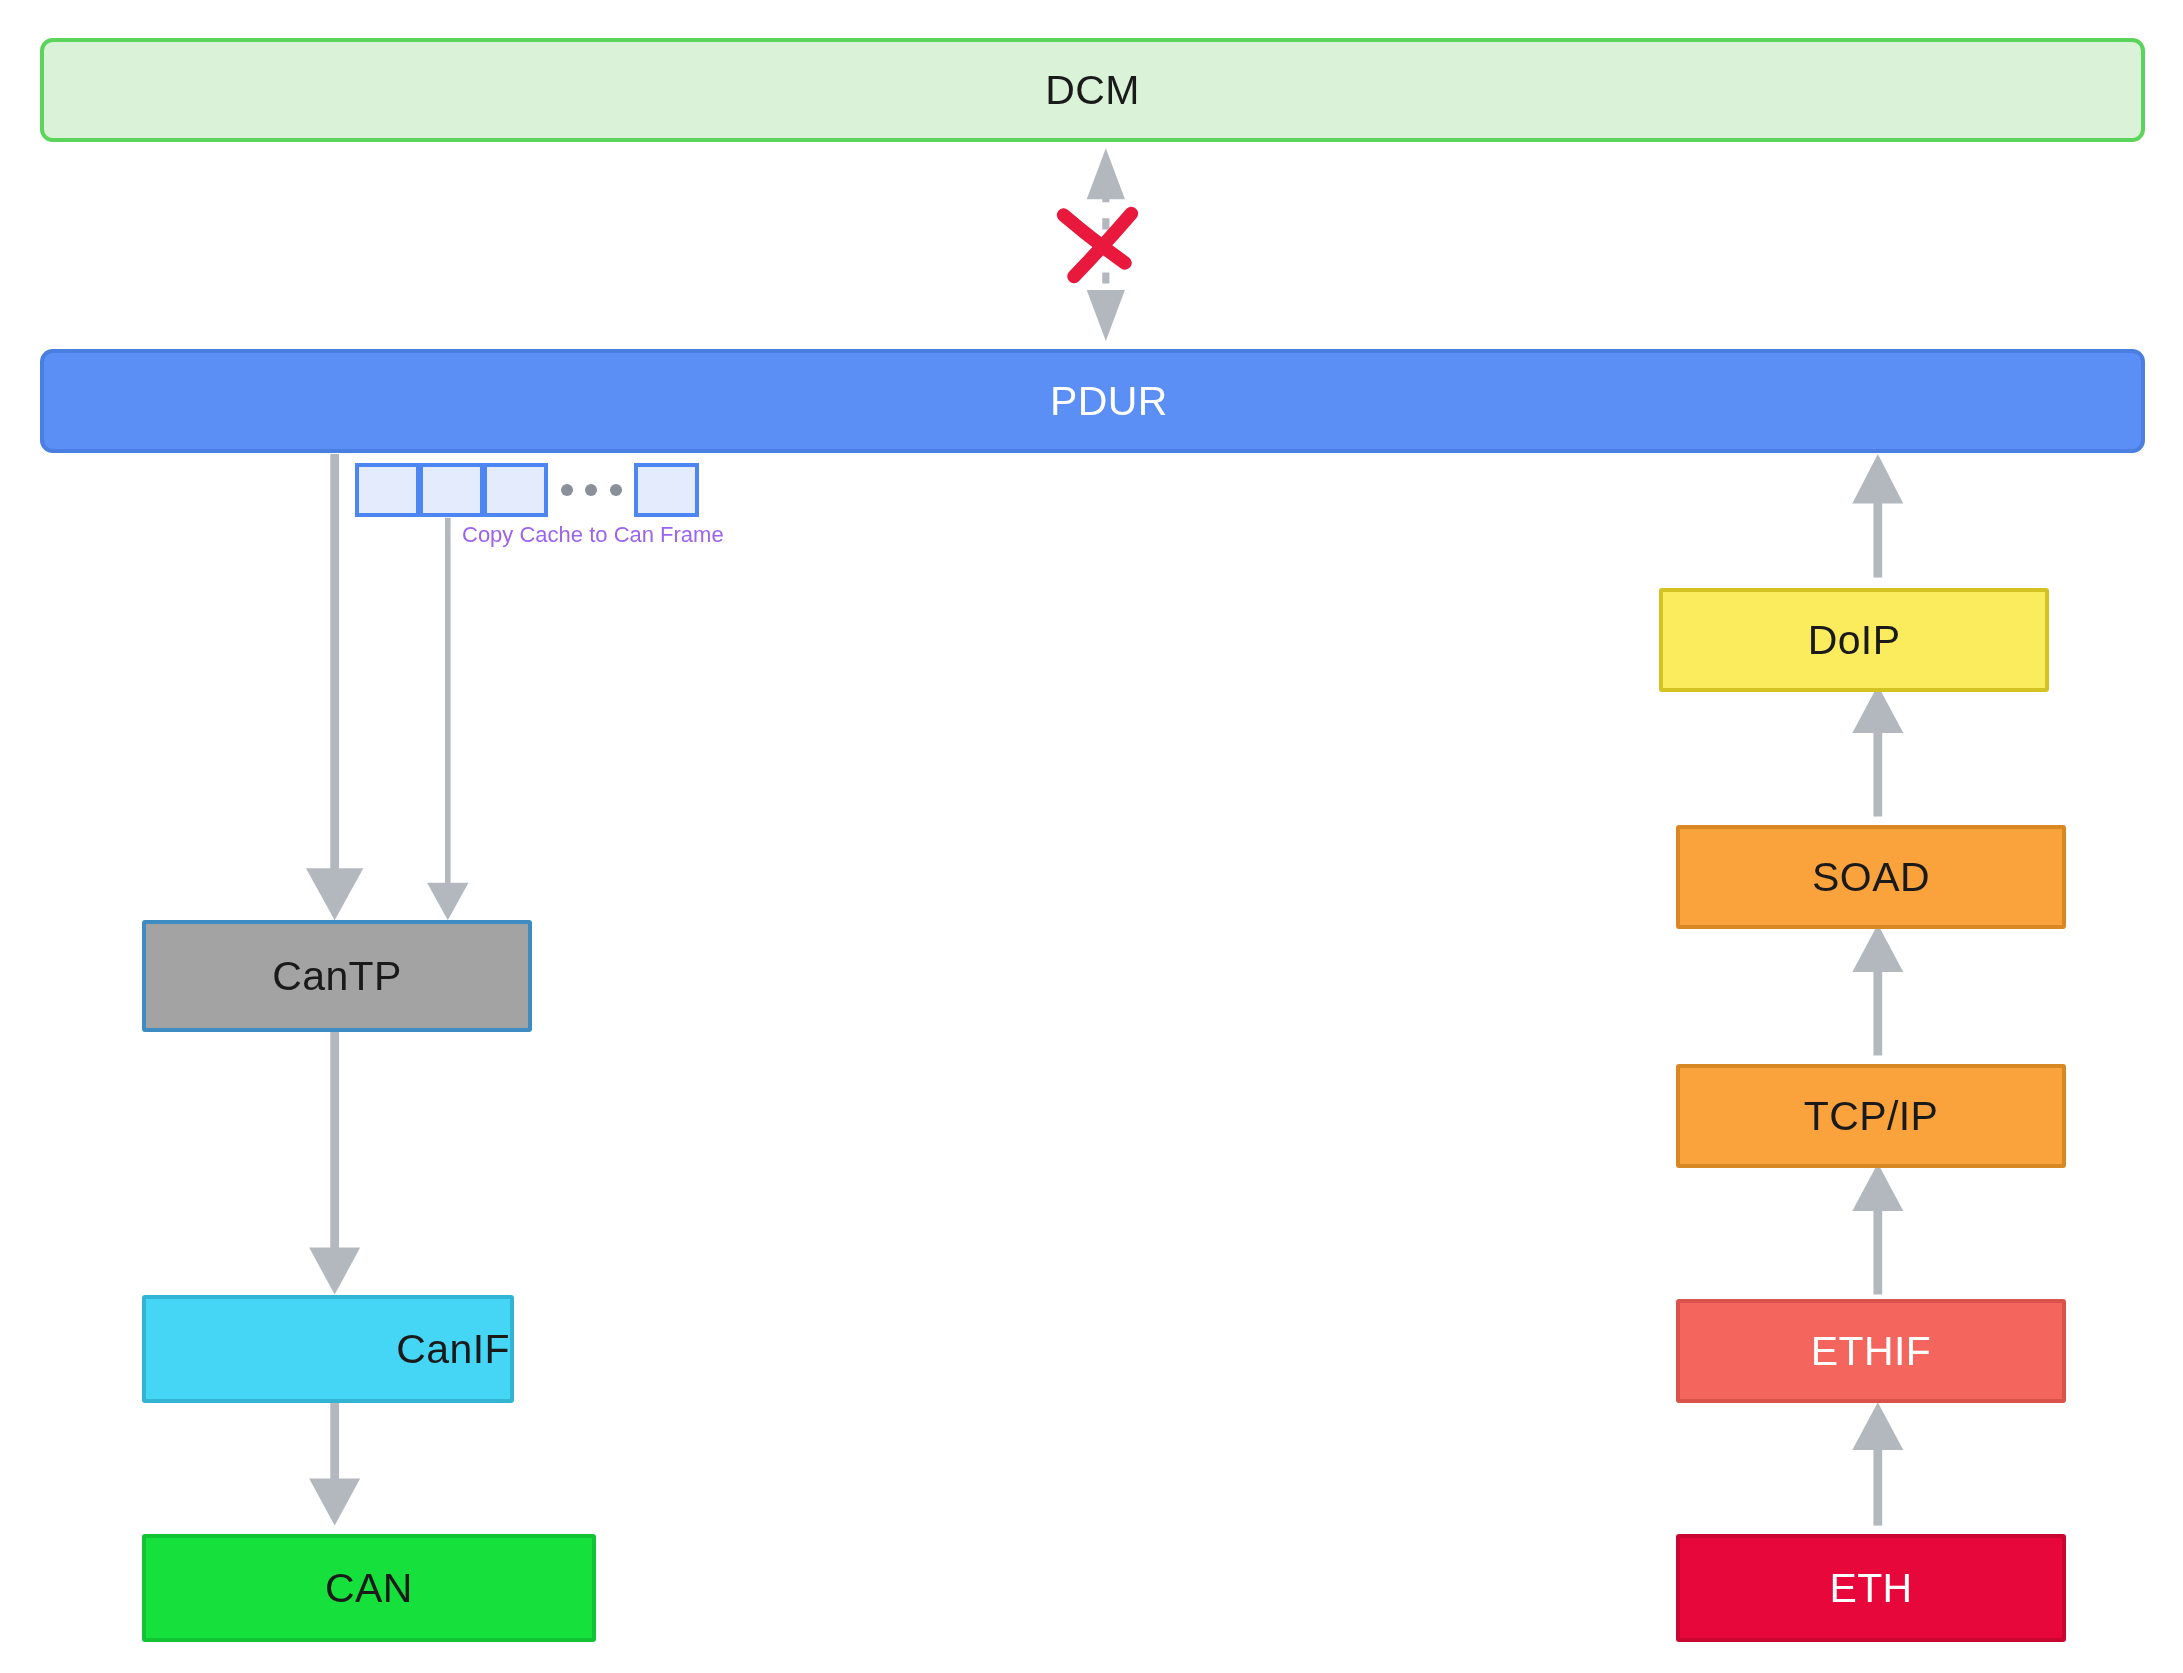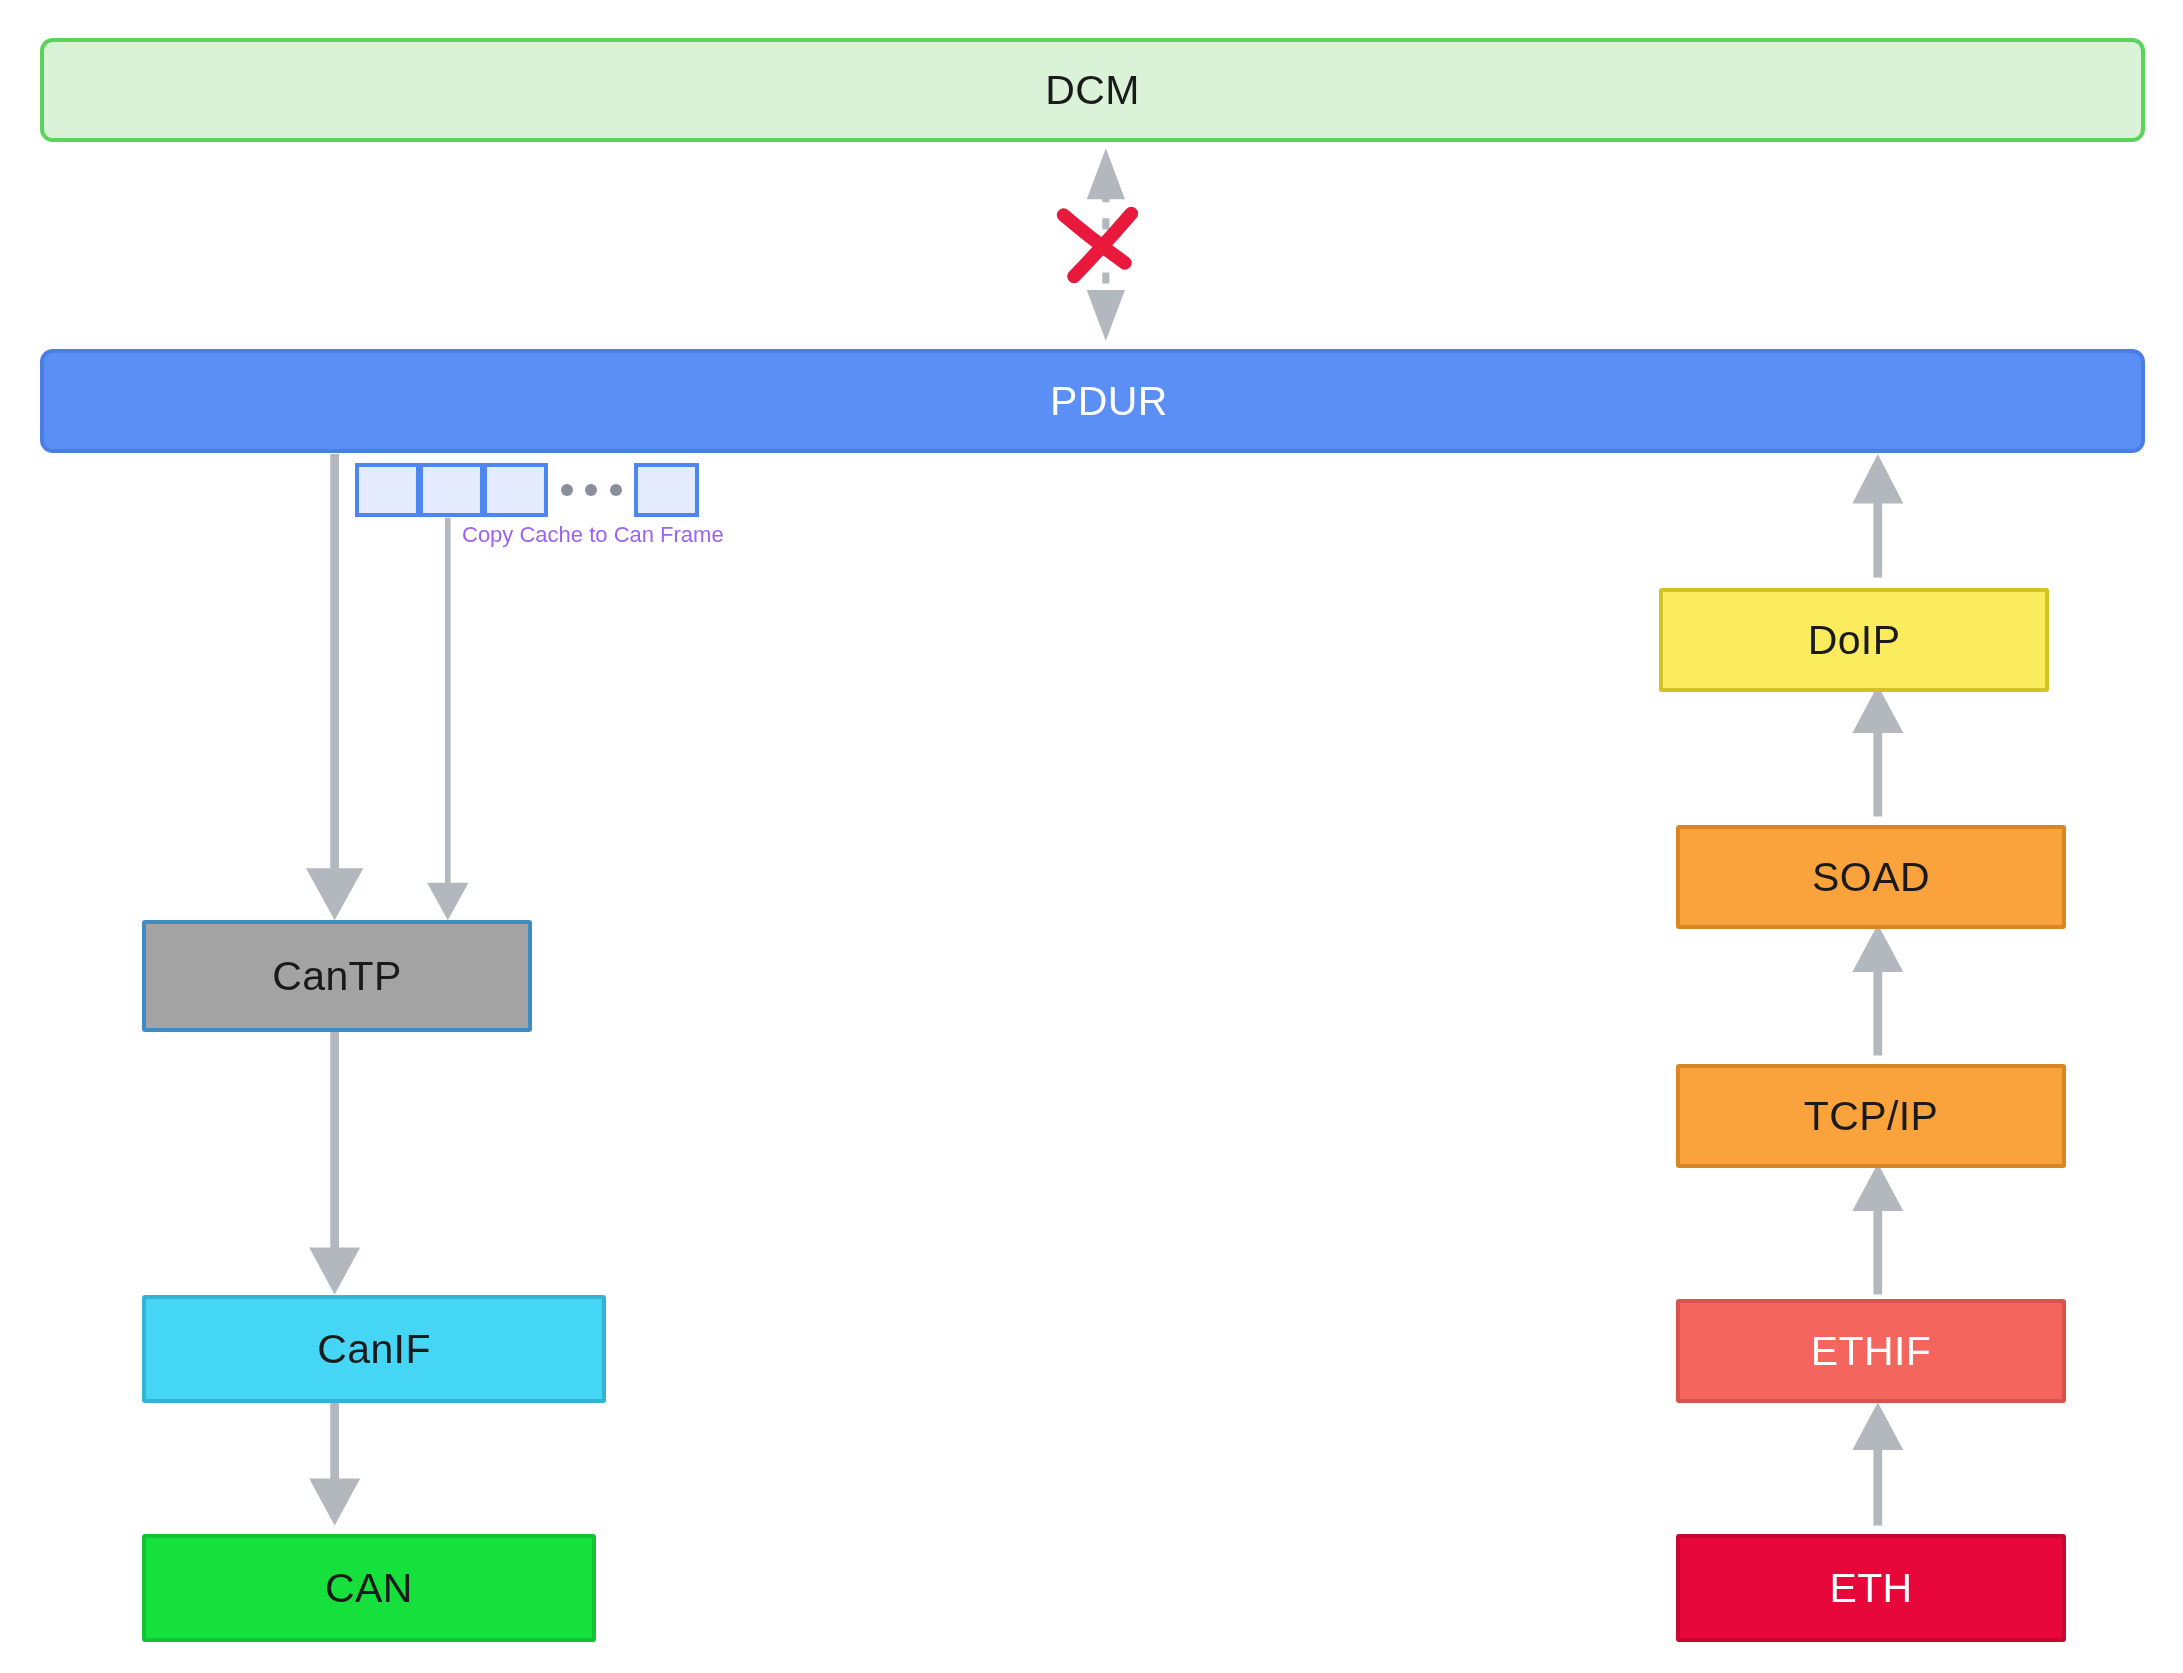--- a/index.html
+++ b/index.html
@@ -188,21 +188,21 @@
     </div>
     <div class="cache-cell cache-cell-last"></div>
   </div>
 
   <div id="cache-label">Copy Cache to Can Frame</div>
 
   <div class="node n-cantp" style="left:142px; top:920px; width:390px; height:112px;">
     <span>CanTP</span>
   </div>
 
-  <div class="node n-canif" style="left:142px; top:1295px; width:464px; height:108px;">
+  <div class="node n-canif" style="left:142px; top:1295px; width:372px; height:108px;justify-content:flex-end;">
     <span>CanIF</span>
   </div>
 
   <div class="node n-can" style="left:142px; top:1534px; width:454px; height:108px;">
     <span>CAN</span>
   </div>
 
   <div class="node n-doip" style="left:1659px; top:588px; width:390px; height:104px;">
     <span>DoIP</span>
   </div>

